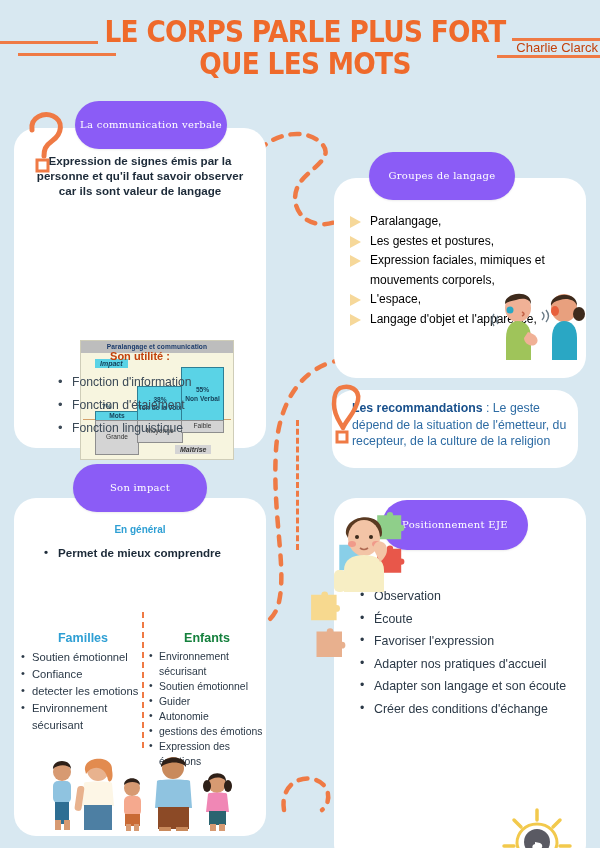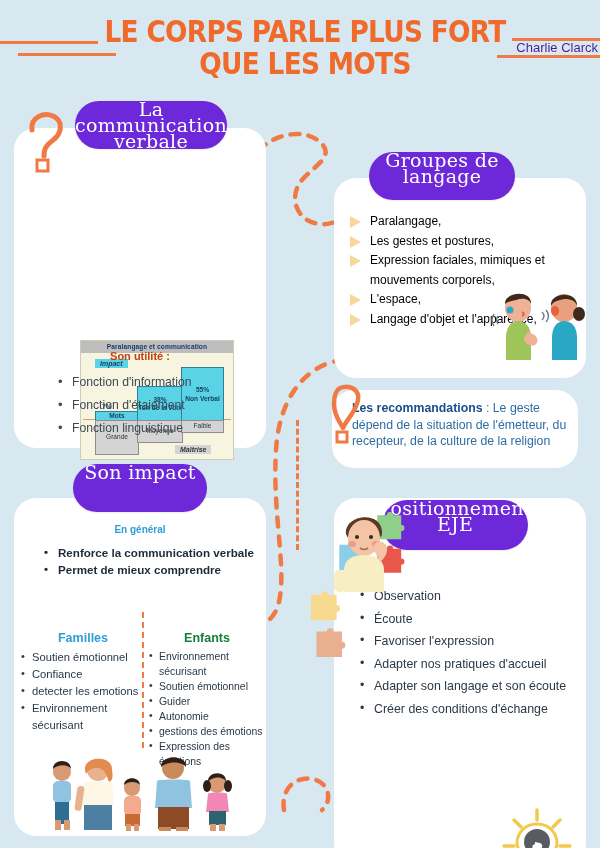--- a/index.html
+++ b/index.html
@@ -24,31 +24,31 @@
     text-transform:uppercase;
     transform:scaleX(0.88);
     transform-origin:center top;
   }
   .rule-left{position:absolute;left:18px;top:45px;width:98px;height:3px;background:#ef7a45;}
   .rule-left2{position:absolute;left:0px;top:33px;width:98px;height:3px;background:#ef7a45;}
   .rule-right{position:absolute;left:497px;top:47px;width:103px;height:3px;background:#ef7a45;}
   .rule-right2{position:absolute;left:512px;top:30px;width:88px;height:3px;background:#ef7a45;}
   .byline{
     position:absolute;right:2px;top:32px;
-    font-size:13px;color:#4c1d95;font-family:"Liberation Sans",sans-serif;
+    font-size:13px;color:#c2410c;font-family:"Liberation Sans",sans-serif;
   }
 
   
   .card{position:absolute;background:#ffffff;border-radius:22px;}
   .pill{
-    position:absolute;background:#6d28d9;border-radius:30px;
-    color:#fff;display:flex;align-items:flex-start;justify-content:center;
+    position:absolute;background:#8b5cf6;border-radius:30px;
+    color:#fff;display:flex;align-items:center;justify-content:center;
     text-align:center;
     font-family:"DejaVu Serif",serif;
-    font-size:19px;line-height:16px;
+    font-size:10px;line-height:16px;
     letter-spacing:0.3px;
     z-index:6;
     box-shadow:0 1px 2px rgba(0,0,0,.08);
   }
 
   
   #card-a{left:14px;top:128px;width:252px;height:320px;}
   #pill-a{left:75px;top:101px;width:152px;height:48px;}
   .intro{
     position:absolute;left:18px;top:25px;width:216px;
@@ -158,20 +158,21 @@
   </svg>
 
   <div class="vdash" style="left:296px;top:420px;height:130px;border-left:3px dashed #ef7a45;"></div>
 
   <svg class="deco" style="left:278px;top:770px;" width="60" height="50" viewBox="0 0 60 50">
     <path d="M6,40 C2,16 22,4 38,10 C52,15 54,32 44,40" fill="none" stroke="#ef7a45" stroke-width="4.5" stroke-linecap="round" stroke-dasharray="9 9"></path>
   </svg>
 
   <div class="card" id="card-a">
 
+    <div class="intro">Expression de signes émis par la personne et qu'il faut savoir observer car ils sont valeur de langage</div>
 
     <div class="chart">
       <div class="chart-hdr">Paralangage et communication</div>
       <div class="chart-plot">
         <div class="axis"></div>
 
         <span class="tag" style="left:14px;top:6px;">Impact</span>
 
         <span class="pct" style="left:21px;top:50px;">7%</span>
         <div class="bar" style="left:14px;top:58px;width:42px;height:9px;">
@@ -279,21 +280,20 @@
   </div>
 
   <svg class="deco" style="left:326px;top:382px;z-index:7;" width="40" height="62" viewBox="0 0 40 62">
     <path d="M14,6 C24,2 34,8 32,18 C30,30 20,38 17,46 C14,40 8,34 8,22 C8,14 10,8 14,6Z" fill="none" stroke="#ef7a45" stroke-width="4.5" stroke-linejoin="round"></path>
     <rect x="11" y="50" width="10" height="10" fill="none" stroke="#ef7a45" stroke-width="3"></rect>
   </svg>
 
   <div class="card" id="card-d">
     <div class="eng">En général</div>
     <ul class="imp-list">
-      <li>Renforce la communication verbale</li>
       <li>Permet de mieux comprendre</li>
     </ul>
 
     <div class="cols">
       <div class="col left">
         <h4>Familles</h4>
         <ul>
           <li>Soutien émotionnel</li>
           <li>Confiance</li>
           <li>detecter les emotions</li>

